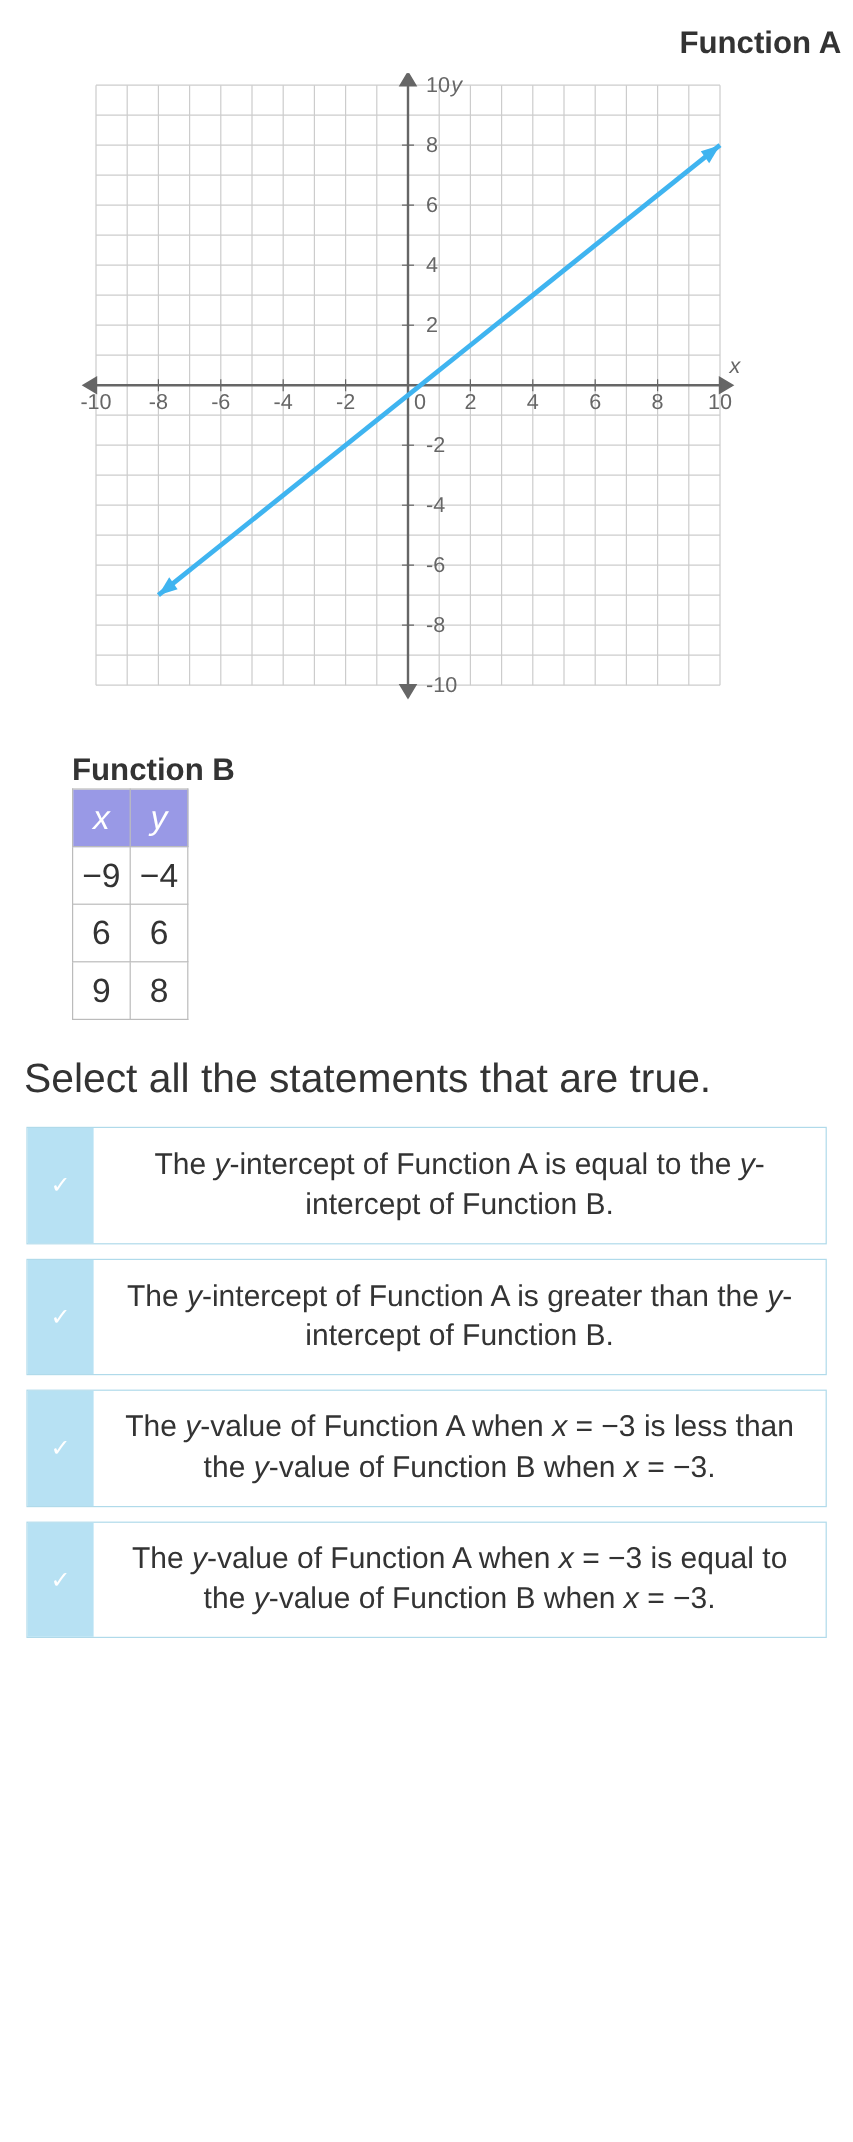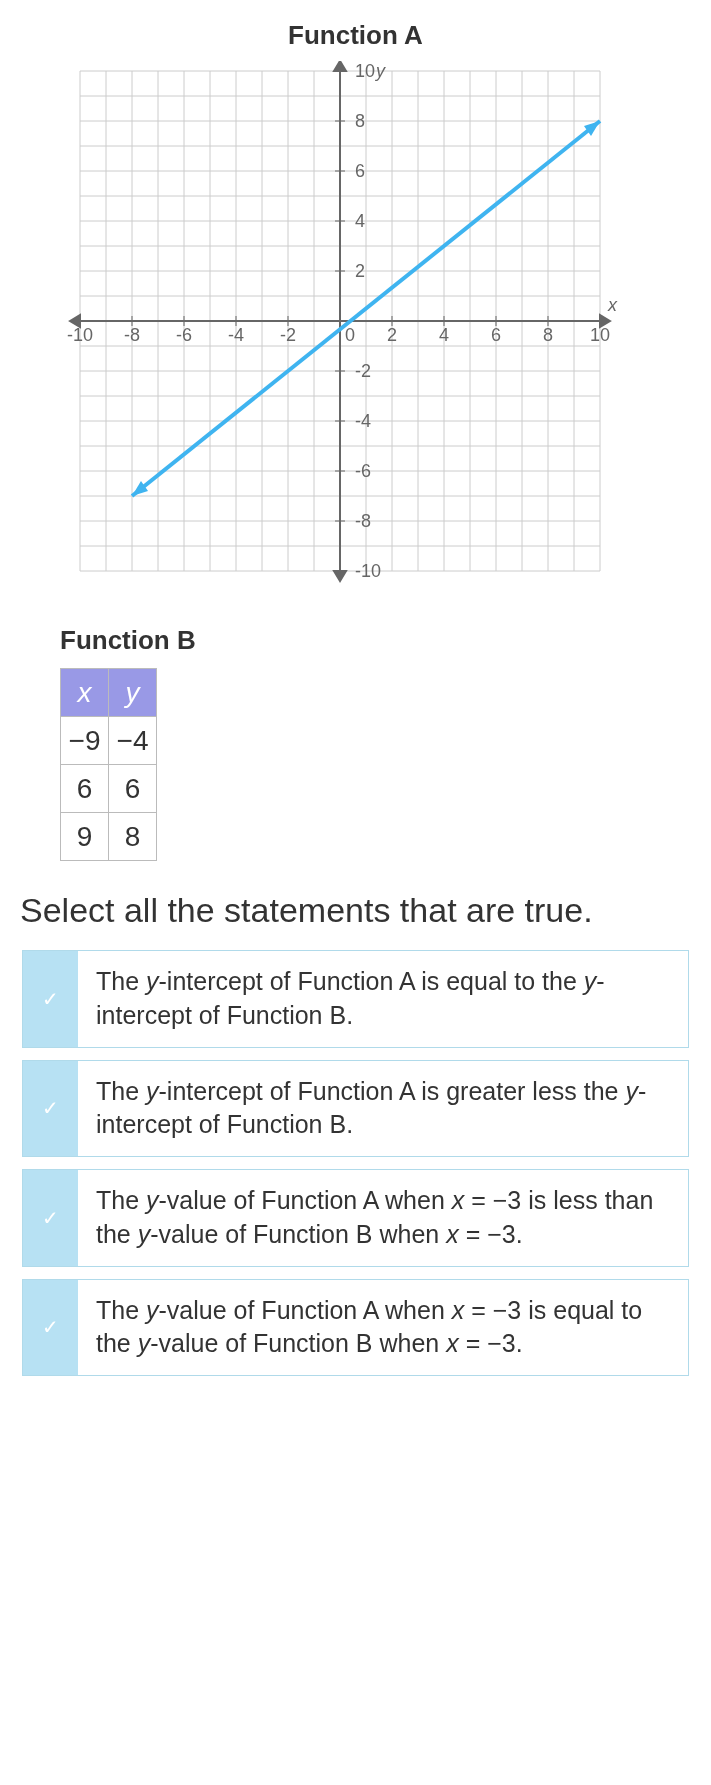--- a/index.html
+++ b/index.html
@@ -6,30 +6,30 @@
   body {
     font-family: Verdana, Arial, sans-serif;
     margin: 0;
     padding: 10px;
     width: 711px;
     color: #333;
   }
   .chart-title {
     font-weight: bold;
     font-size: 26px;
-    text-align: center;
+    text-align: right;
     margin: 10px 0;
   }
   .chart-container {
     margin-left: 30px;
   }
   .table-title {
     font-weight: bold;
     font-size: 26px;
-    margin: 20px 0 12px 50px;
+    margin: 20px 0 0 50px;
   }
   .data-table {
     border-collapse: collapse;
     margin-left: 50px;
     font-size: 28px;
   }
   .data-table th {
     background: #9999e6;
     color: #fff;
     font-style: italic;
@@ -62,20 +62,21 @@
     display: flex;
     align-items: center;
     justify-content: center;
     font-size: 20px;
   }
   .option-text {
     padding: 14px 18px;
     font-size: 25px;
     line-height: 1.35;
     flex: 1;
+    text-align: center;
   }
   .italic { font-style: italic; }
   svg text {
     font-family: Arial, sans-serif;
     fill: #666;
     font-size: 18px;
   }
   svg .axis-label { font-style: italic; }
 </style>
 </head>
@@ -226,21 +227,21 @@
 <div class="option">
   <div class="option-check">✓</div>
   <div class="option-text">
     <span>The </span><span class="italic">y</span><span>-intercept of Function A is equal to the </span><span class="italic">y</span><span>-intercept of Function B.</span>
   </div>
 </div>
 
 <div class="option">
   <div class="option-check">✓</div>
   <div class="option-text">
-    <span>The </span><span class="italic">y</span><span>-intercept of Function A is greater less the </span><span class="italic">y</span><span>-intercept of Function B.</span>
+    <span>The </span><span class="italic">y</span><span>-intercept of Function A is greater than the </span><span class="italic">y</span><span>-intercept of Function B.</span>
   </div>
 </div>
 
 <div class="option">
   <div class="option-check">✓</div>
   <div class="option-text">
     <span>The </span><span class="italic">y</span><span>-value of Function A when </span><span class="italic">x</span><span> = −3 is less than the </span><span class="italic">y</span><span>-value of Function B when </span><span class="italic">x</span><span> = −3.</span>
   </div>
 </div>
 

